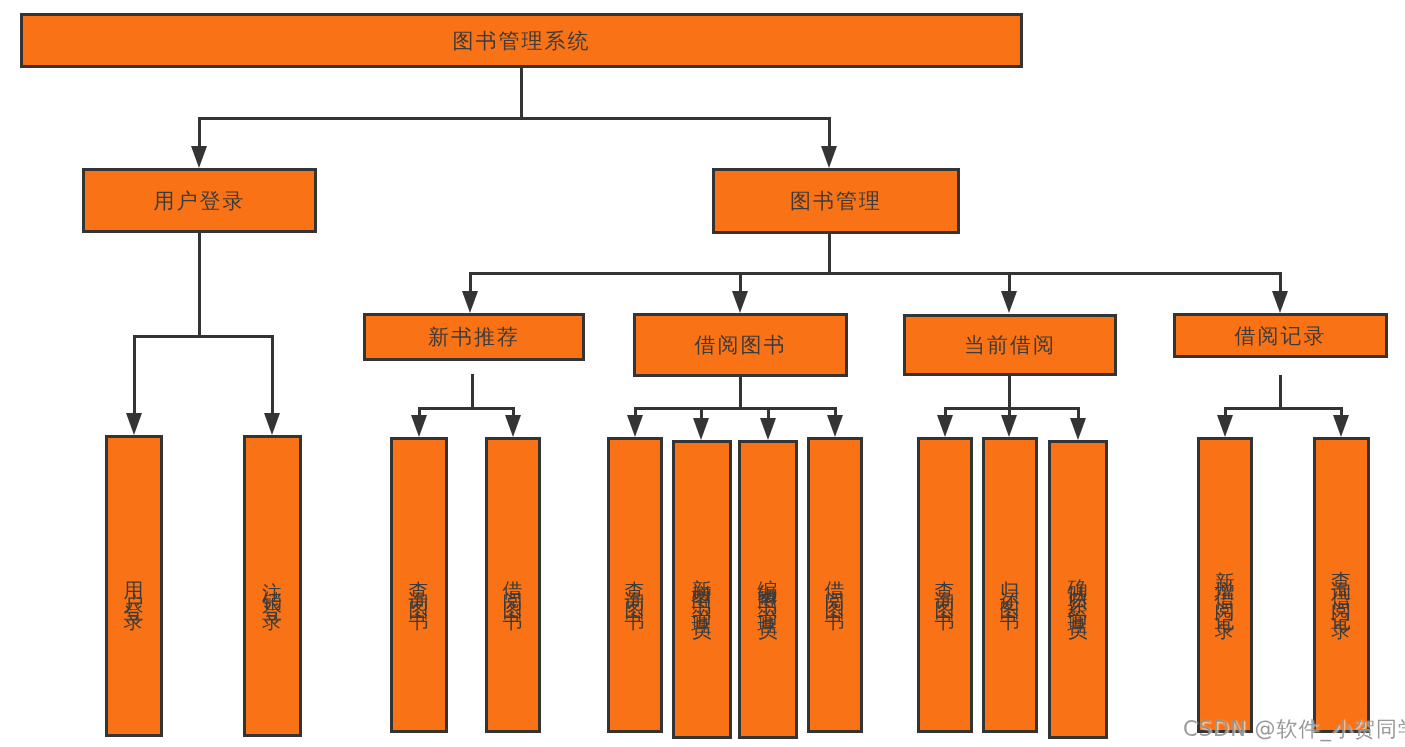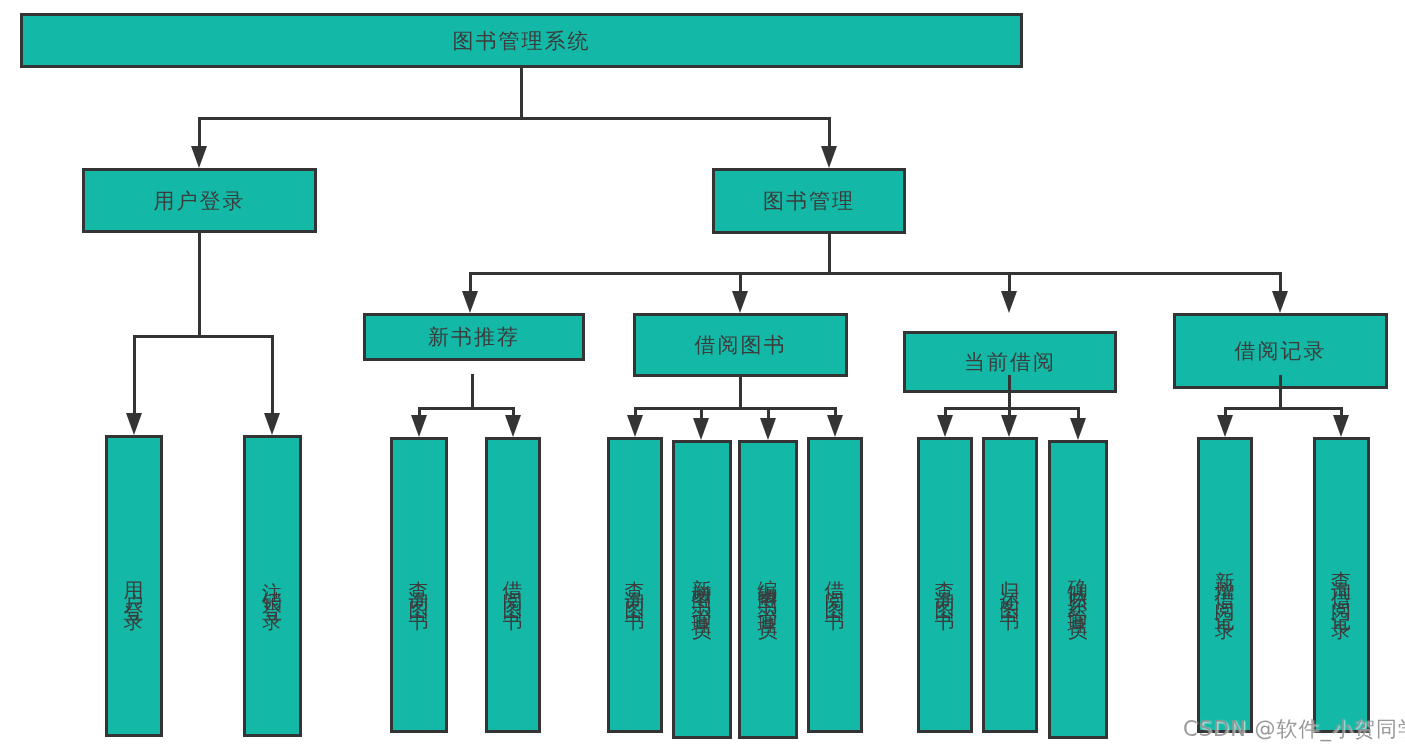--- a/index.html
+++ b/index.html
@@ -8,21 +8,21 @@
     width: 1405px;
     height: 747px;
     background: #ffffff;
     overflow: hidden;
     font-family: "DejaVu Sans", "Liberation Sans", sans-serif;
   }
   .node {
     position: absolute;
     box-sizing: border-box;
     border: 3px solid #343434;
-    background: #14b8a6;
+    background: #f97316;
     display: flex;
     align-items: center;
     justify-content: center;
     color: #3b3b3b;
   }
   .node.h span {
     font-size: 21px;
     letter-spacing: 2px;
     white-space: nowrap;
   }
@@ -69,21 +69,21 @@
   <div class="line" style="left:520px; top:68px; width:3px; height:52px;"></div>
   <div class="line" style="left:198px; top:117px; width:633px; height:3px;"></div>
   <div class="line" style="left:198px; top:117px; width:3px; height:40px;"></div>
   <div class="arrow" style="left:191px; top:146px;"></div>
   <div class="line" style="left:828px; top:117px; width:3px; height:40px;"></div>
   <div class="arrow" style="left:821px; top:146px;"></div>
 
   <div class="node h" style="left:82px; top:168px; width:235px; height:65px;">
     <span>用户登录</span>
   </div>
-  <div class="node h" style="left:712px; top:168px; width:194px; height:66px;">
+  <div class="node h" style="left:712px; top:168px; width:248px; height:66px;">
     <span>图书管理</span>
   </div>
 
   <div class="line" style="left:198px; top:233px; width:3px; height:105px;"></div>
   <div class="line" style="left:133px; top:335px; width:141px; height:3px;"></div>
   <div class="line" style="left:133px; top:335px; width:3px; height:82px;"></div>
   <div class="arrow" style="left:126px; top:413px;"></div>
   <div class="line" style="left:271px; top:335px; width:3px; height:82px;"></div>
   <div class="arrow" style="left:264px; top:413px;"></div>
 
@@ -104,24 +104,24 @@
   <div class="arrow" style="left:1001px; top:291px;"></div>
   <div class="line" style="left:1279px; top:272px; width:3px; height:22px;"></div>
   <div class="arrow" style="left:1272px; top:291px;"></div>
 
   <div class="node h" style="left:363px; top:313px; width:222px; height:48px;">
     <span>新书推荐</span>
   </div>
   <div class="node h" style="left:633px; top:313px; width:215px; height:64px;">
     <span>借阅图书</span>
   </div>
-  <div class="node h" style="left:903px; top:331px; width:214px; height:62px;">
+  <div class="node h" style="left:903px; top:314px; width:214px; height:62px;">
     <span>当前借阅</span>
   </div>
-  <div class="node h" style="left:1173px; top:313px; width:215px; height:76px;">
+  <div class="node h" style="left:1173px; top:313px; width:215px; height:45px;">
     <span>借阅记录</span>
   </div>
 
   <div class="line" style="left:471px; top:374px; width:3px; height:36px;"></div>
   <div class="line" style="left:418px; top:407px; width:97px; height:3px;"></div>
   <div class="line" style="left:418px; top:407px; width:3px; height:12px;"></div>
   <div class="arrow" style="left:411px; top:415px;"></div>
   <div class="line" style="left:512px; top:407px; width:3px; height:12px;"></div>
   <div class="arrow" style="left:505px; top:415px;"></div>
 

